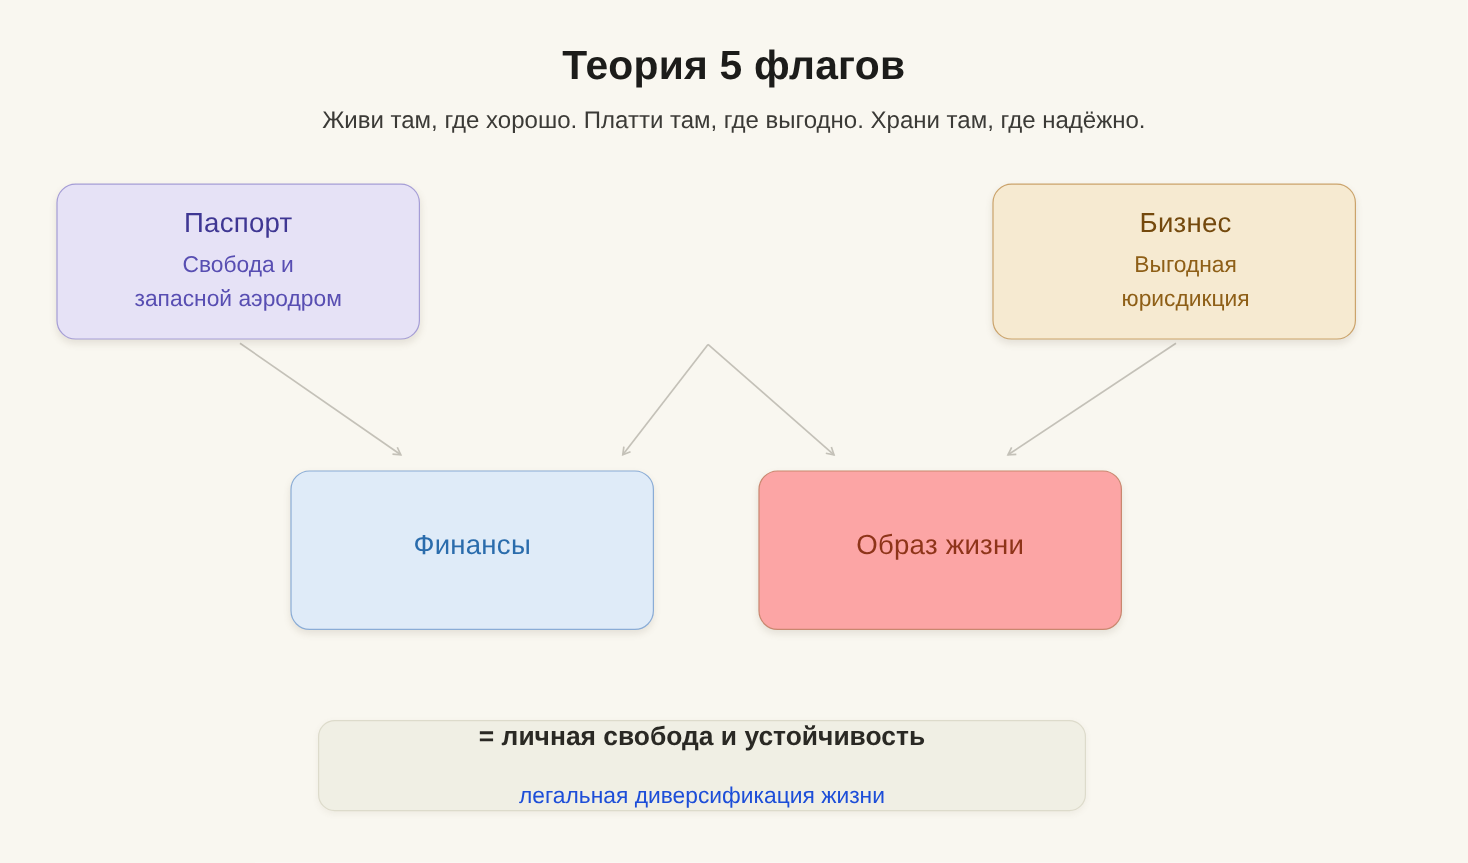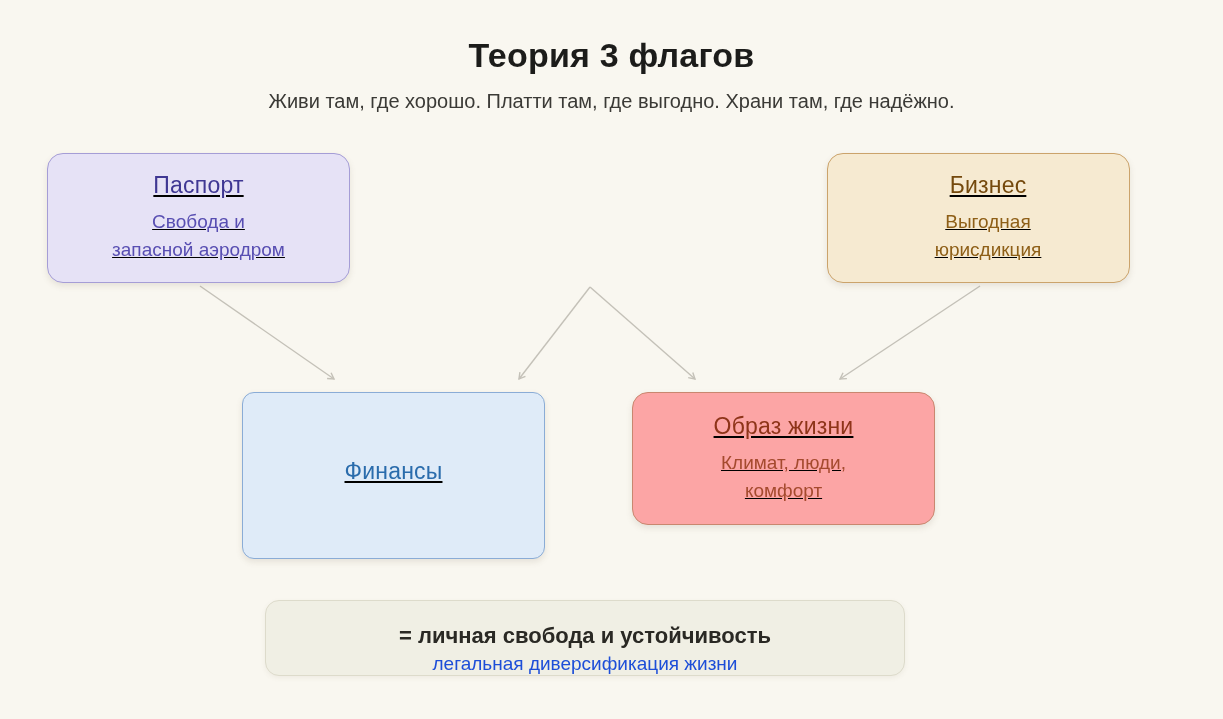--- a/index.html
+++ b/index.html
@@ -45,49 +45,48 @@
     height: 130px;
     border: 1.6px solid;
     border-radius: 16px;
     box-sizing: border-box;
     display: flex;
     flex-direction: column;
     align-items: center;
     justify-content: center;
     text-align: center;
     box-shadow: 0 3px 6px rgba(110, 100, 80, 0.14);
-    text-decoration: underline;
   }
   .card-title {
     font-size: 23px;
     font-weight: 500;
     margin-bottom: 9px;
     letter-spacing: 0.2px;
   }
   .card-desc {
     font-size: 19px;
     line-height: 1.45;
     white-space: pre-line;
   }
   .card-passport  { left: 47px;  top: 153px; }
   .card-residency { left: 437px; top: 153px; }
   .card-business  { left: 827px; top: 153px; }
-  .card-finance   { left: 242px; top: 392px; height: 167px; border-radius: 12px; }
+  .card-finance   { left: 242px; top: 392px; height: 133px; }
   .card-lifestyle { left: 632px; top: 392px; height: 133px; }
   .result-box {
     position: absolute;
     left: 265px; top: 600px;
     width: 640px; height: 76px;
     border: 1.5px solid;
     border-radius: 14px;
     box-sizing: border-box;
     display: flex;
     flex-direction: column;
     align-items: center;
-    justify-content: flex-end;
+    justify-content: space-between;
     text-align: center;
     box-shadow: 0 2px 5px rgba(110, 100, 80, 0.08);
   }
   .result-title {
     font-size: 22px;
     font-weight: bold;
     margin-bottom: 4px;
   }
   .result-subtitle {
     font-size: 19px;
@@ -104,21 +103,21 @@
       <marker id="ah" markerUnits="userSpaceOnUse" markerWidth="12" markerHeight="12" refX="8" refY="5" orient="auto">
         <path d="M2,1.5 L8,5 L2,8.5" style="stroke: rgb(196, 193, 184);"></path>
       </marker>
     </defs>
     <path d="M200,286 L334,379" marker-end="url(#ah)" style="stroke: rgb(196, 193, 184);"></path>
     <path d="M590,287 L519,379" marker-end="url(#ah)" style="stroke: rgb(196, 193, 184);"></path>
     <path d="M590,287 L695,379" marker-end="url(#ah)" style="stroke: rgb(196, 193, 184);"></path>
     <path d="M980,286 L840,379" marker-end="url(#ah)" style="stroke: rgb(196, 193, 184);"></path>
   </svg>
 
-  <h1 class="page-title" style="color: rgb(28, 28, 26);">Теория 3 флагов</h1>
+  <h1 class="page-title" style="color: rgb(28, 28, 26);">Теория 5 флагов</h1>
 
   <p class="page-subtitle" style="color: rgb(59, 58, 54);">Живи там, где хорошо. Платти там, где выгодно. Храни там, где надёжно.</p>
 
   <div class="card card-passport" style="background: rgb(230, 226, 246); border-color: rgb(165, 157, 214);">
     <div class="card-title" style="color: rgb(63, 55, 147);">Паспорт</div>
     <div class="card-desc" style="color: rgb(88, 78, 178);">Свобода и
 запасной аэродром</div>
   </div>
 
 
@@ -127,22 +126,20 @@
     <div class="card-desc" style="color: rgb(142, 95, 23);">Выгодная
 юрисдикция</div>
   </div>
 
   <div class="card card-finance" style="background: rgb(223, 235, 248); border-color: rgb(138, 172, 214);">
     <div class="card-title" style="color: rgb(42, 108, 172);">Финансы</div>
   </div>
 
   <div class="card card-lifestyle" style="background: #fca5a5; border-color: rgb(201, 135, 111);">
     <div class="card-title" style="color: rgb(142, 52, 25);">Образ жизни</div>
-    <div class="card-desc" style="color: rgb(165, 74, 46);">Климат, люди,
-комфорт</div>
   </div>
 
   <div class="result-box" style="background: rgb(240, 239, 228); border-color: rgb(221, 219, 203);">
     <div class="result-title" style="color: rgb(42, 41, 36);">= личная свобода и устойчивость</div>
     <div class="result-subtitle" style="color: #1d4ed8;">легальная диверсификация жизни</div>
   </div>
 
 </div>
 
 </body></html>

